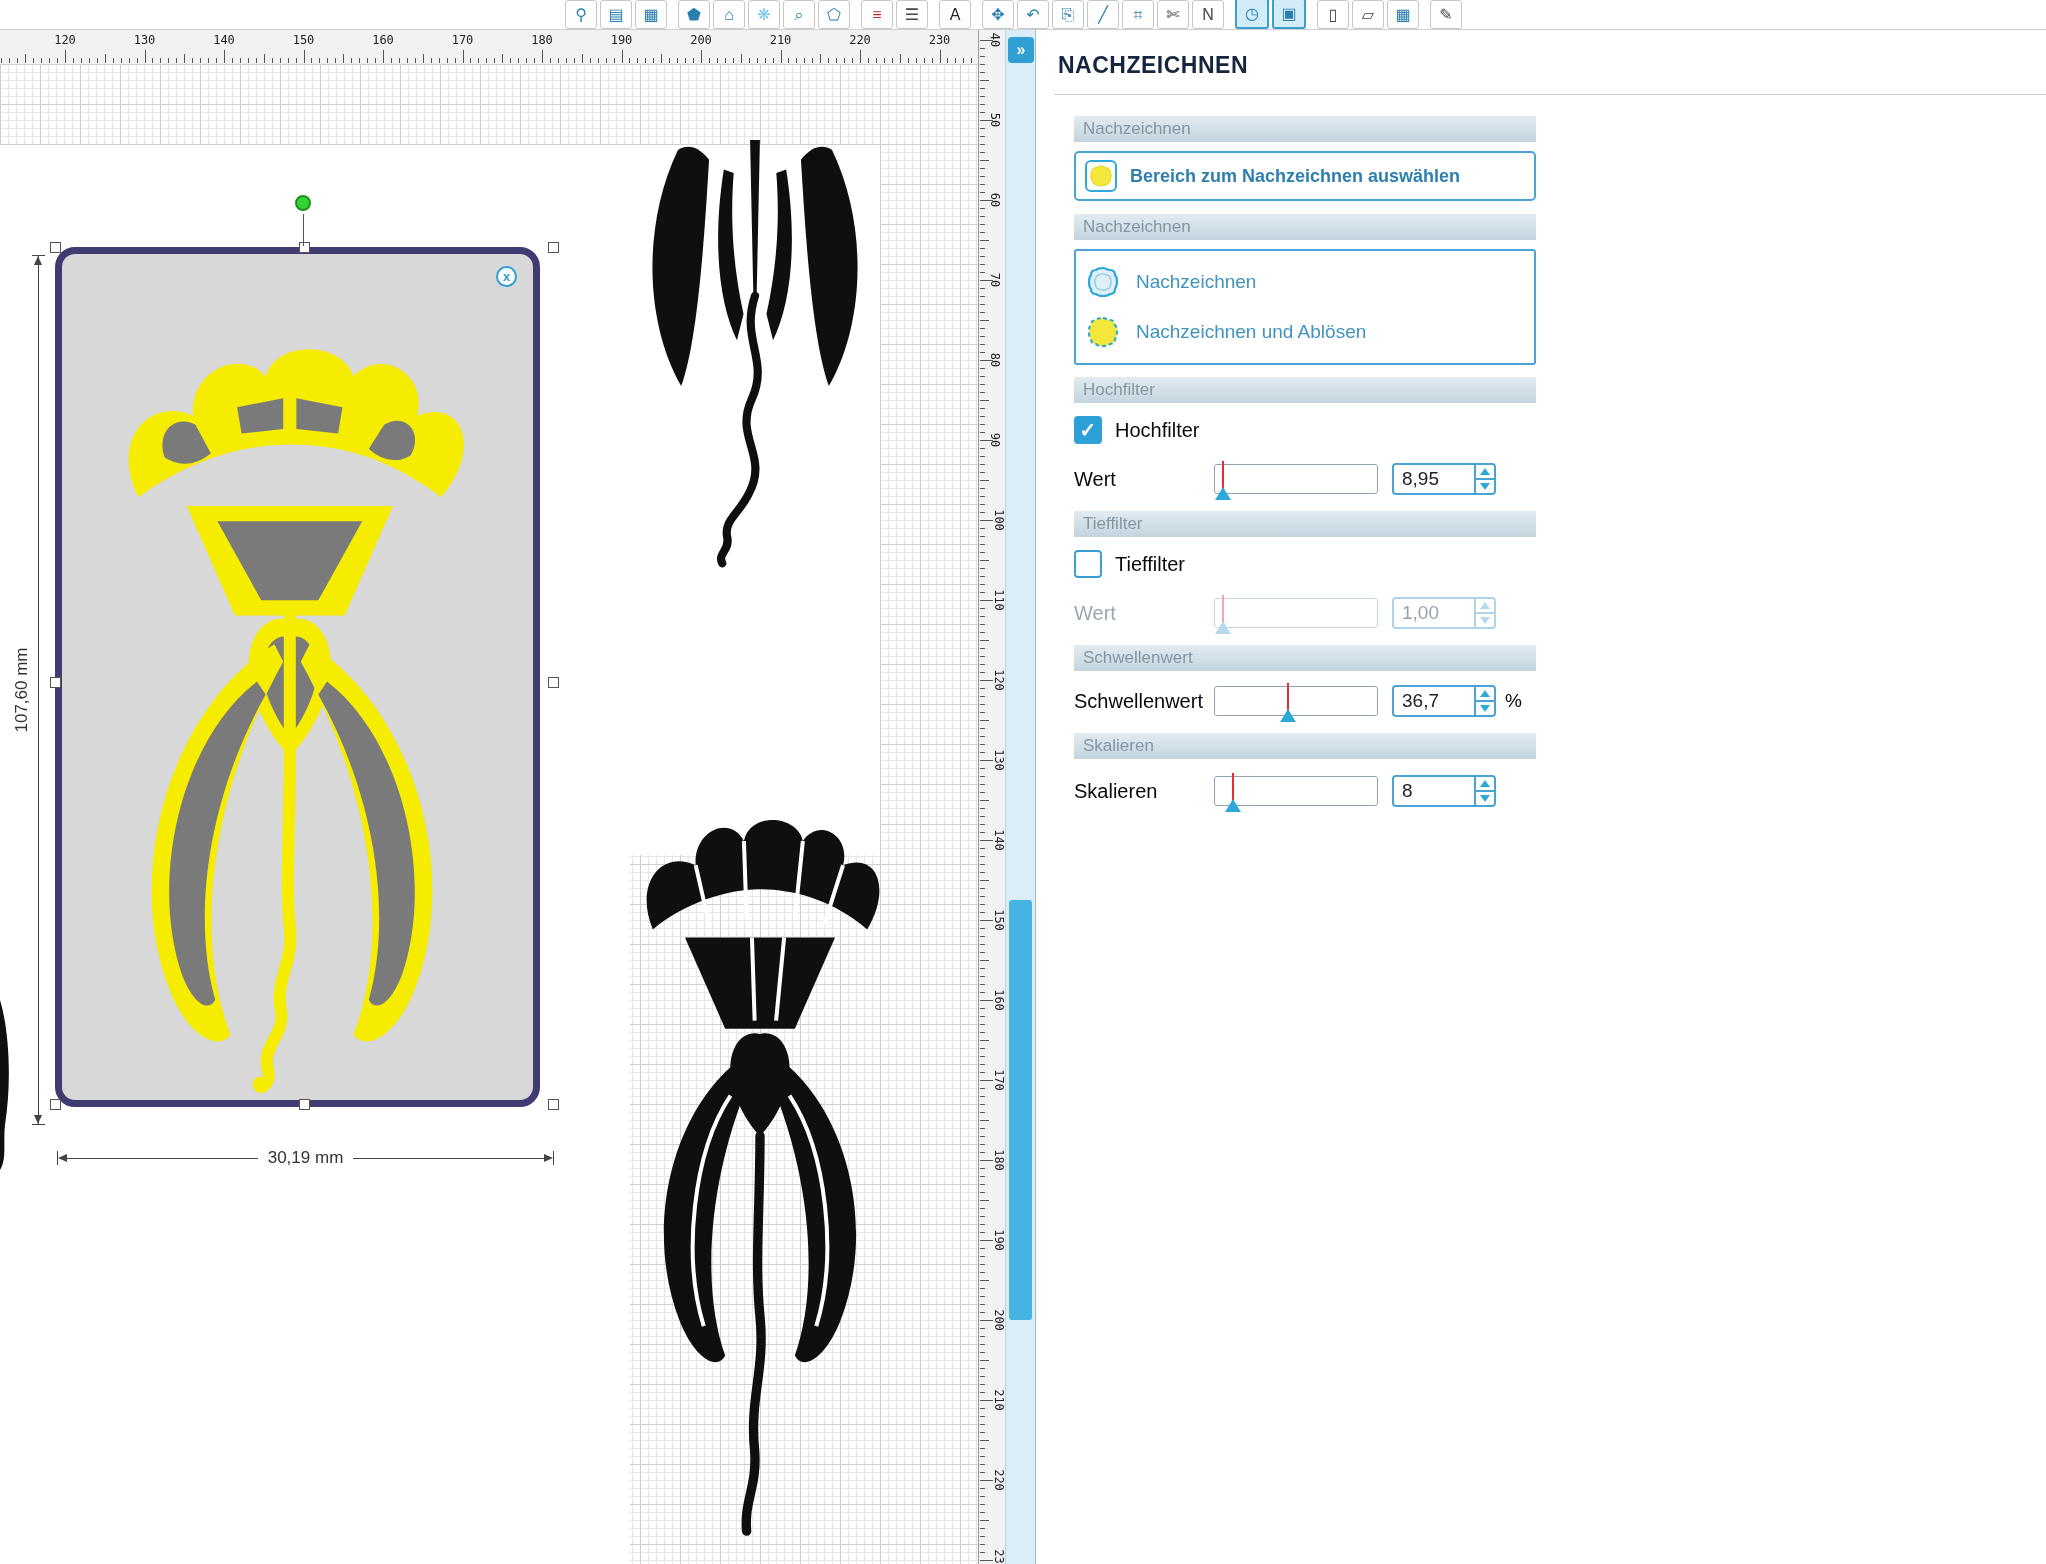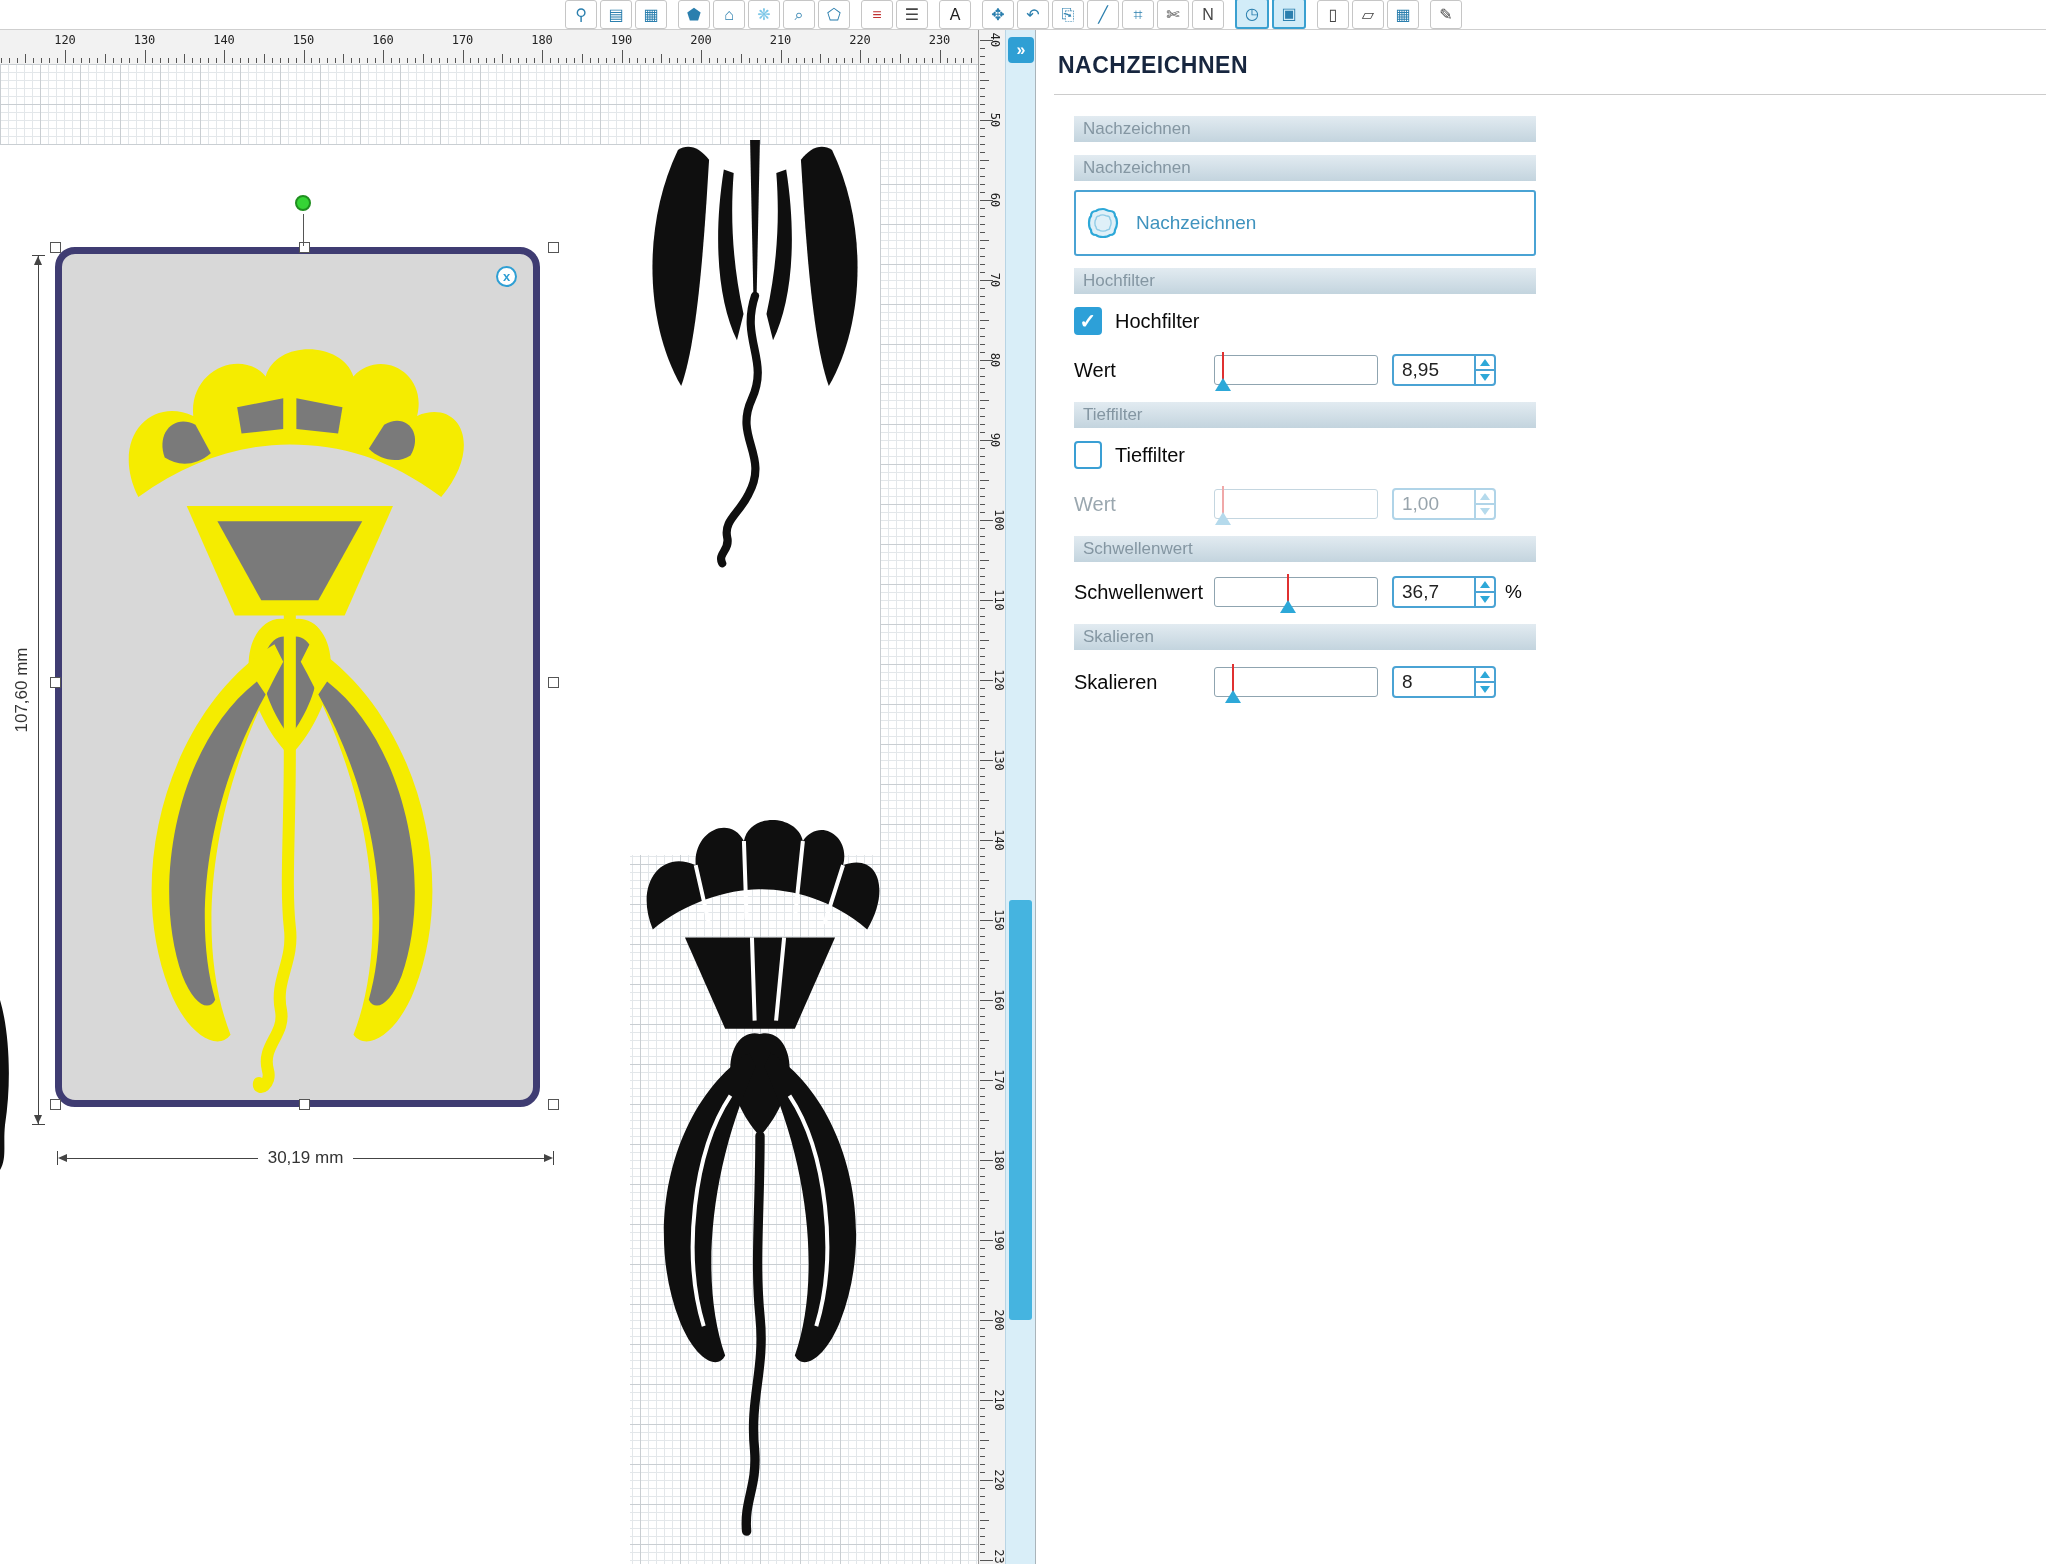--- a/index.html
+++ b/index.html
@@ -668,32 +668,45 @@
   </div>
 
   <div class="panel">
     <div class="panel-title">NACHZEICHNEN</div>
     <div class="panel-divider"></div>
 
     <div class="panel-content">
 
       <div class="sec-bar">Nachzeichnen</div>
 
+      <button class="select-area-btn">
+        <svg width="34" height="34" viewBox="0 0 34 34">
+          <rect x="2" y="2" width="30" height="30" rx="5" fill="#fff" stroke="#2da8d8" stroke-width="2"></rect>
+          <path d="M17,7 C20,7 21,9 24,9 C27,11 27,14 27,17 C27,20 26,23 24,25 C21,27 20,26 17,27 C14,27 13,26 10,25 C8,23 7,20 7,17 C7,14 7,11 10,9 C13,9 14,7 17,7 Z" fill="#f2e73a" stroke="#e0d520" stroke-width="1"></path>
+        </svg>
+        <span class="lbl">Bereich zum Nachzeichnen auswählen</span>
+      </button>
 
       <div class="sec-bar" style="margin-top:13px;">Nachzeichnen</div>
 
       <div class="trace-box">
         <div class="trace-opt">
           <svg width="38" height="38" viewBox="0 0 38 38">
             <path d="M19,5 C22,5 23,7 26,7 C29,7 31,9 31,12 C33,14 33,17 33,19 C33,22 32,24 31,26 C31,29 29,31 26,31 C24,33 21,33 19,33 C16,33 14,33 12,31 C9,31 7,29 7,26 C5,24 5,21 5,19 C5,16 5,14 7,12 C7,9 9,7 12,7 C14,5 16,5 19,5 Z" fill="#dff0f8" stroke="#2da8d8" stroke-width="2.2"></path>
             <g transform="translate(19,19) scale(0.58) translate(-19,-19)">
               <path d="M19,5 C22,5 23,7 26,7 C29,7 31,9 31,12 C33,14 33,17 33,19 C33,22 32,24 31,26 C31,29 29,31 26,31 C24,33 21,33 19,33 C16,33 14,33 12,31 C9,31 7,29 7,26 C5,24 5,21 5,19 C5,16 5,14 7,12 C7,9 9,7 12,7 C14,5 16,5 19,5 Z" fill="none" stroke="#8fcbe6" stroke-width="2.4"></path>
             </g>
           </svg>
           <span class="lbl">Nachzeichnen</span>
+        </div>
+        <div class="trace-opt">
+          <svg width="38" height="38" viewBox="0 0 38 38">
+            <path d="M19,5 C22,5 23,7 26,7 C29,7 31,9 31,12 C33,14 33,17 33,19 C33,22 32,24 31,26 C31,29 29,31 26,31 C24,33 21,33 19,33 C16,33 14,33 12,31 C9,31 7,29 7,26 C5,24 5,21 5,19 C5,16 5,14 7,12 C7,9 9,7 12,7 C14,5 16,5 19,5 Z" fill="#f2e73a" stroke="#2da8d8" stroke-width="2.2" stroke-dasharray="4 3"></path>
+          </svg>
+          <span class="lbl">Nachzeichnen und Ablösen</span>
         </div>
       </div>
 
       <div class="sec-bar" style="margin-top:12px;">Hochfilter</div>
 
       <div class="check-row">
         <div class="checkbox checked">
           <span class="mark">✓</span>
         </div>
         <span class="lbl">Hochfilter</span>

